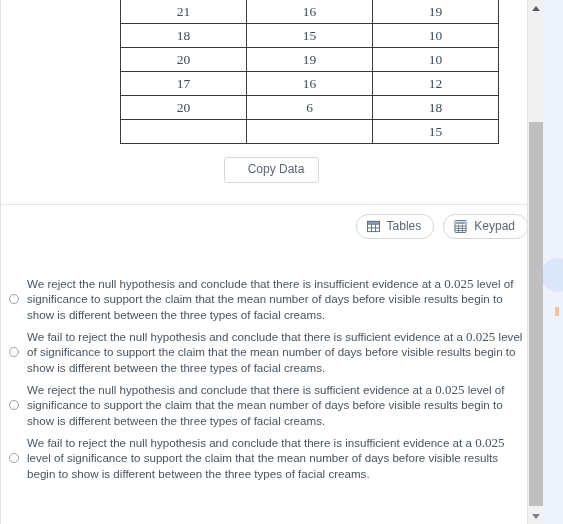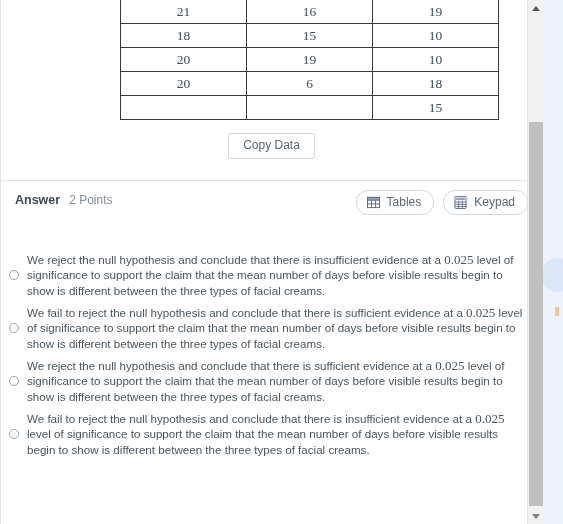--- a/index.html
+++ b/index.html
@@ -82,21 +82,21 @@
     justify-content: center;
     margin-top: 13px;
   }
   #copy-data-button {
     font-family: "Liberation Sans", sans-serif;
     font-size: 12px;
     color: #5b6672;
     background: #ffffff;
     border: 1px solid #d2d8de;
     border-radius: 3px;
-    padding: 5px 14px 6px 14px;
+    padding: 5px 14px 6px 23px;
     cursor: pointer;
     line-height: 1.1;
   }
 
   
   #step-prompt {
     margin: 16px 0 0 14px;
     font-size: 12px;
     color: #5b6672;
     line-height: 1.3;
@@ -250,20 +250,25 @@
             <td>18</td>
             <td>15</td>
             <td>10</td>
           </tr>
           <tr>
             <td>20</td>
             <td>19</td>
             <td>10</td>
           </tr>
           <tr>
+            <td>17</td>
+            <td>16</td>
+            <td>12</td>
+          </tr>
+          <tr>
             <td>20</td>
             <td>6</td>
             <td>18</td>
           </tr>
           <tr>
             <td></td>
             <td></td>
             <td>15</td>
           </tr>
         </tbody>
@@ -271,24 +276,20 @@
   </div>
 
   <div class="copy-row">
     <button id="copy-data-button">Copy Data</button>
   </div>
 
 
   <div id="answer-divider"></div>
 
   <div id="answer-bar">
-    <div id="answer-left">
-      <span id="answer-title">Answer</span>
-      <span id="answer-points">2 Points</span>
-    </div>
 
     <div id="answer-tools">
       <button class="tool-button">
         <span class="tool-icon">
           <svg width="13" height="13" viewBox="0 0 14 14">
             <rect x="0.5" y="1.5" width="13" height="11" fill="#ffffff" stroke="#5a6a82" stroke-width="1"></rect>
             <rect x="0.5" y="1.5" width="13" height="3" fill="#8fa3c0" stroke="#5a6a82" stroke-width="1"></rect>
             <line x1="4.8" y1="4.5" x2="4.8" y2="12.5" stroke="#5a6a82" stroke-width="1"></line>
             <line x1="9.2" y1="4.5" x2="9.2" y2="12.5" stroke="#5a6a82" stroke-width="1"></line>
             <line x1="0.5" y1="8.5" x2="13.5" y2="8.5" stroke="#5a6a82" stroke-width="1"></line>

